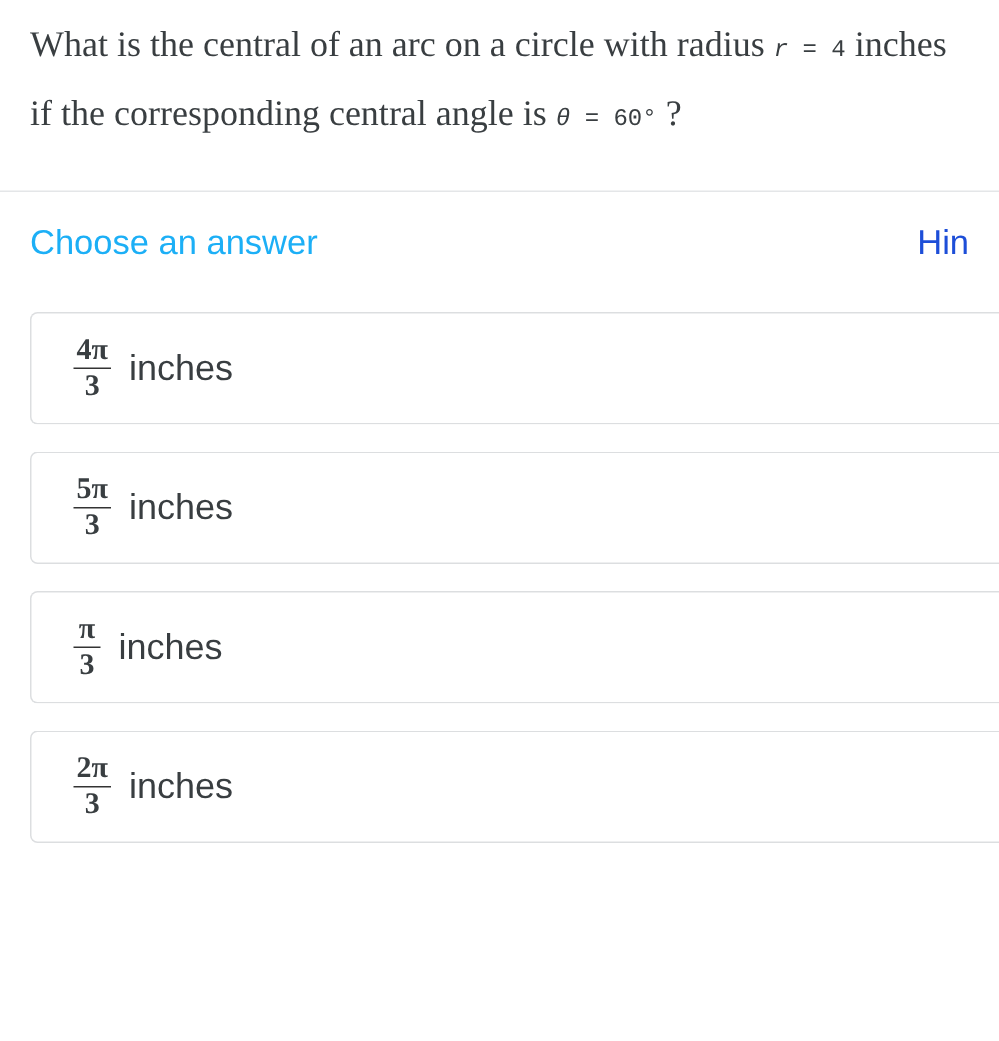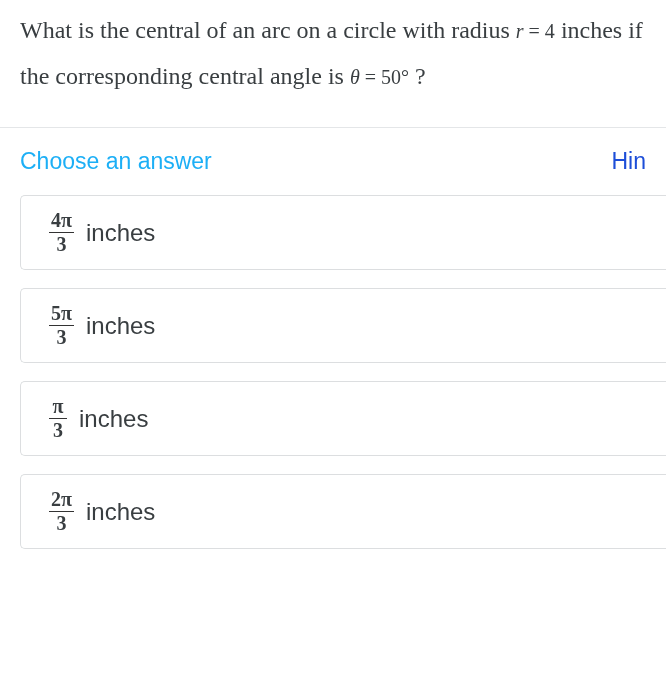--- a/index.html
+++ b/index.html
@@ -11,22 +11,22 @@
   overflow: hidden;
   position: relative;
 }
 .question-area {
   padding: 8px 20px 28px 20px;
   color: #393e41;
   font-size: 24px;
   line-height: 1.9;
 }
 .math-inline {
-  font-family: Liberation Serif, serif;
-  font-size: 20px;
+  font-family: Liberation Mono, monospace;
+  font-size: 16px;
 }
 .math-italic { font-style: italic; }
 .divider {
   border: none;
   border-top: 1px solid #e4e6e8;
   margin: 0;
 }
 .choose-header {
   display: flex;
   justify-content: space-between;
@@ -40,20 +40,21 @@
   font-weight: 400;
 }
 .hint-link {
   color: #1d4ed8;
   font-family: -apple-system, 'Helvetica Neue', Arial, sans-serif;
   font-size: 23px;
   font-weight: 400;
 }
 .answers {
   padding: 0 0 10px 20px;
+  margin-top: 13px;
 }
 .answer-option {
   border: 1px solid #dcdee0;
   border-right: none;
   border-radius: 5px 0 0 5px;
   padding: 14px 20px 14px 28px;
   margin-bottom: 18px;
   cursor: pointer;
   display: flex;
   align-items: center;
@@ -87,21 +88,21 @@
   font-family: Liberation Sans, sans-serif;
 }
 </style>
 </head>
 <body>
 
 <div class="question-area">
   <span>What is the central of an arc on a circle with radius </span>
   <span class="math-inline"><span class="math-italic">r</span><span> = 4</span></span>
   <span> inches if the corresponding central angle is </span>
-  <span class="math-inline"><span class="math-italic">θ</span><span> = 50°</span></span>
+  <span class="math-inline"><span class="math-italic">θ</span><span> = 60°</span></span>
   <span> ?</span>
 </div>
 
 <hr class="divider">
 
 <div class="choose-header">
   <div class="choose-label">Choose an answer</div>
   <div class="hint-link">Hin</div>
 </div>
 

